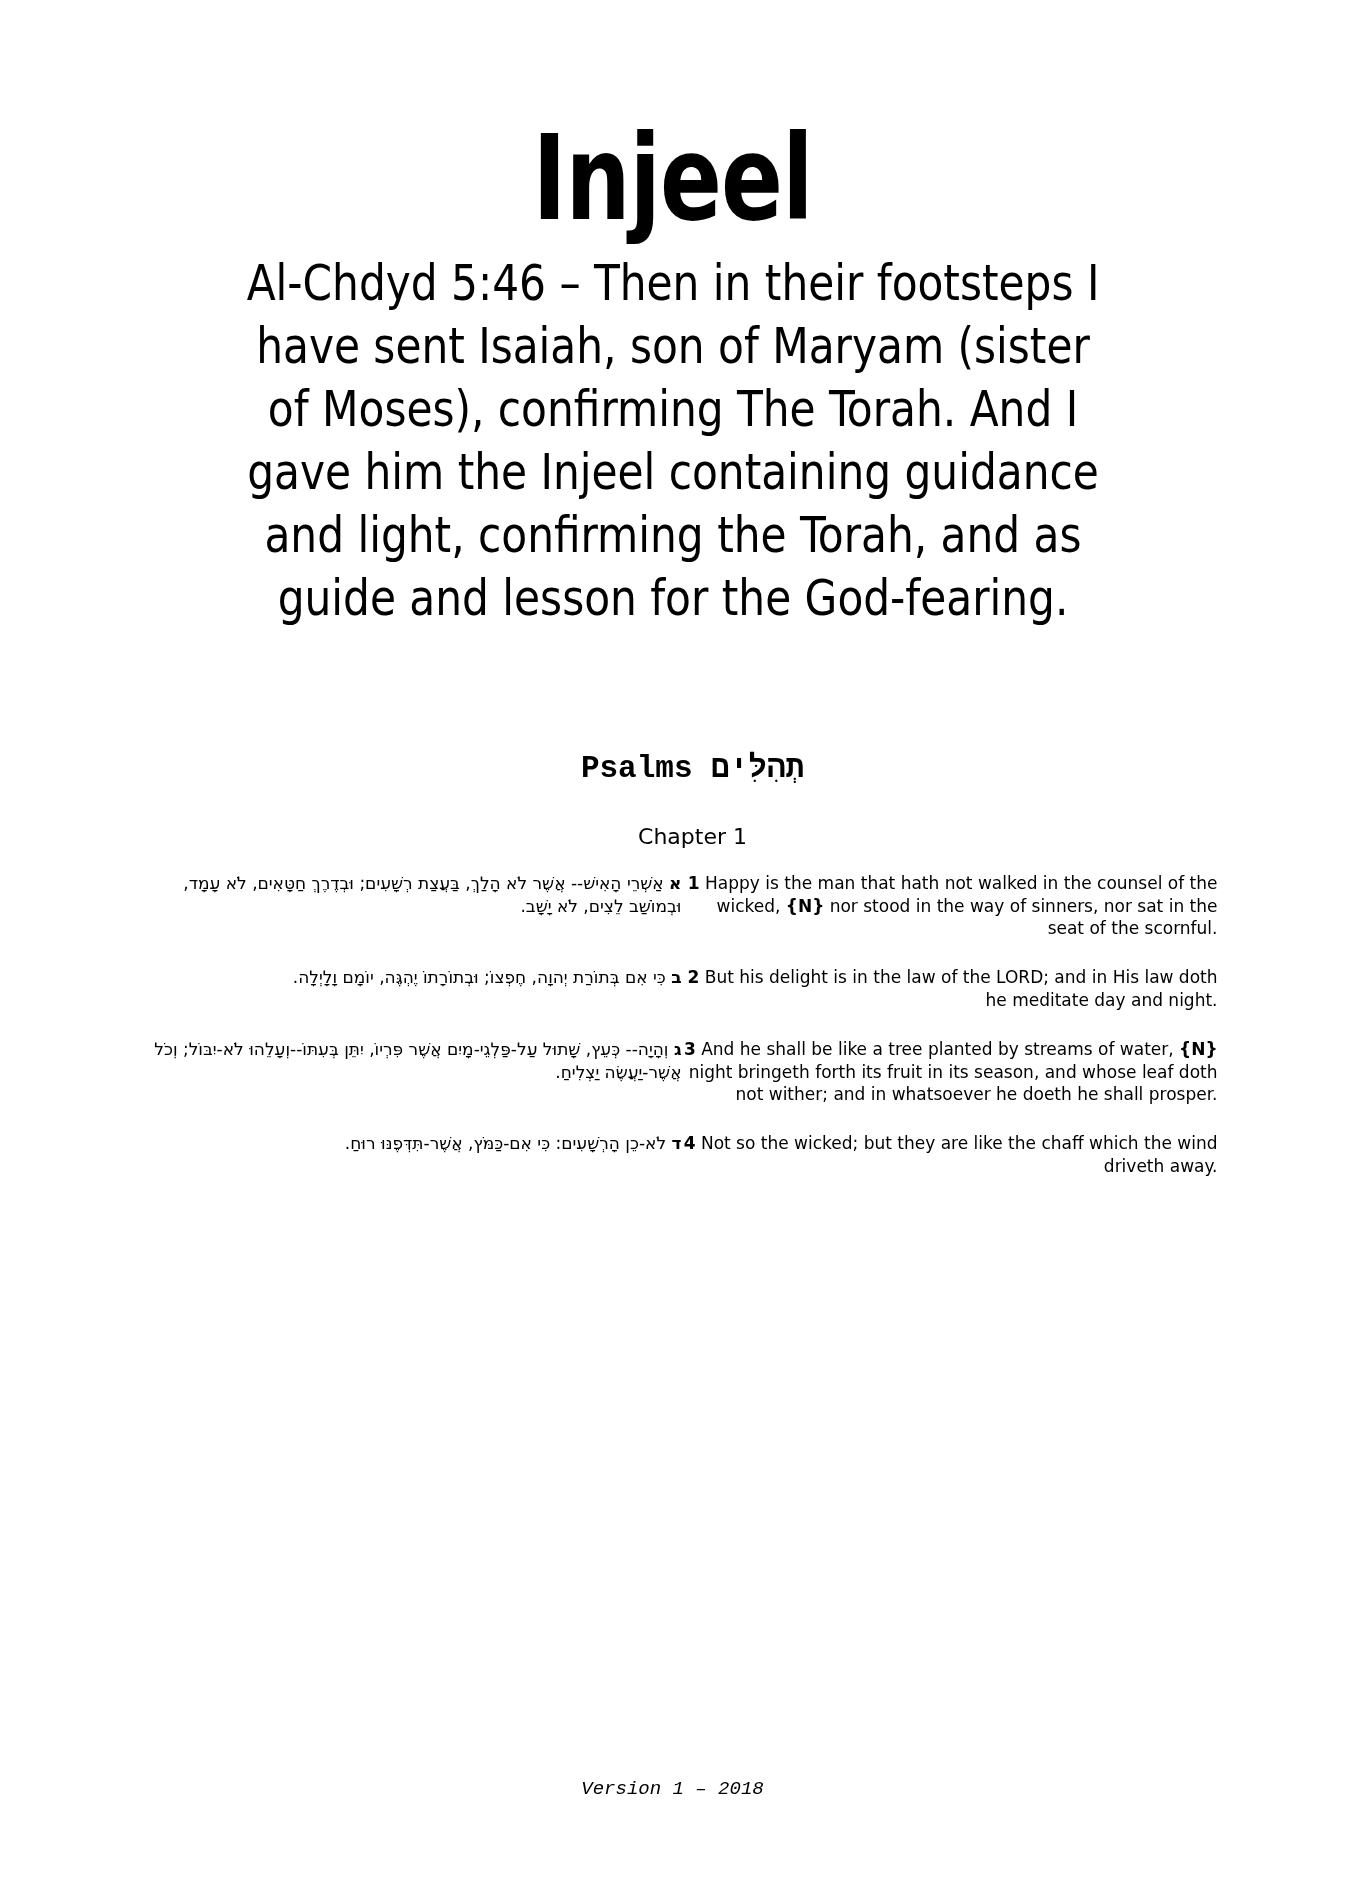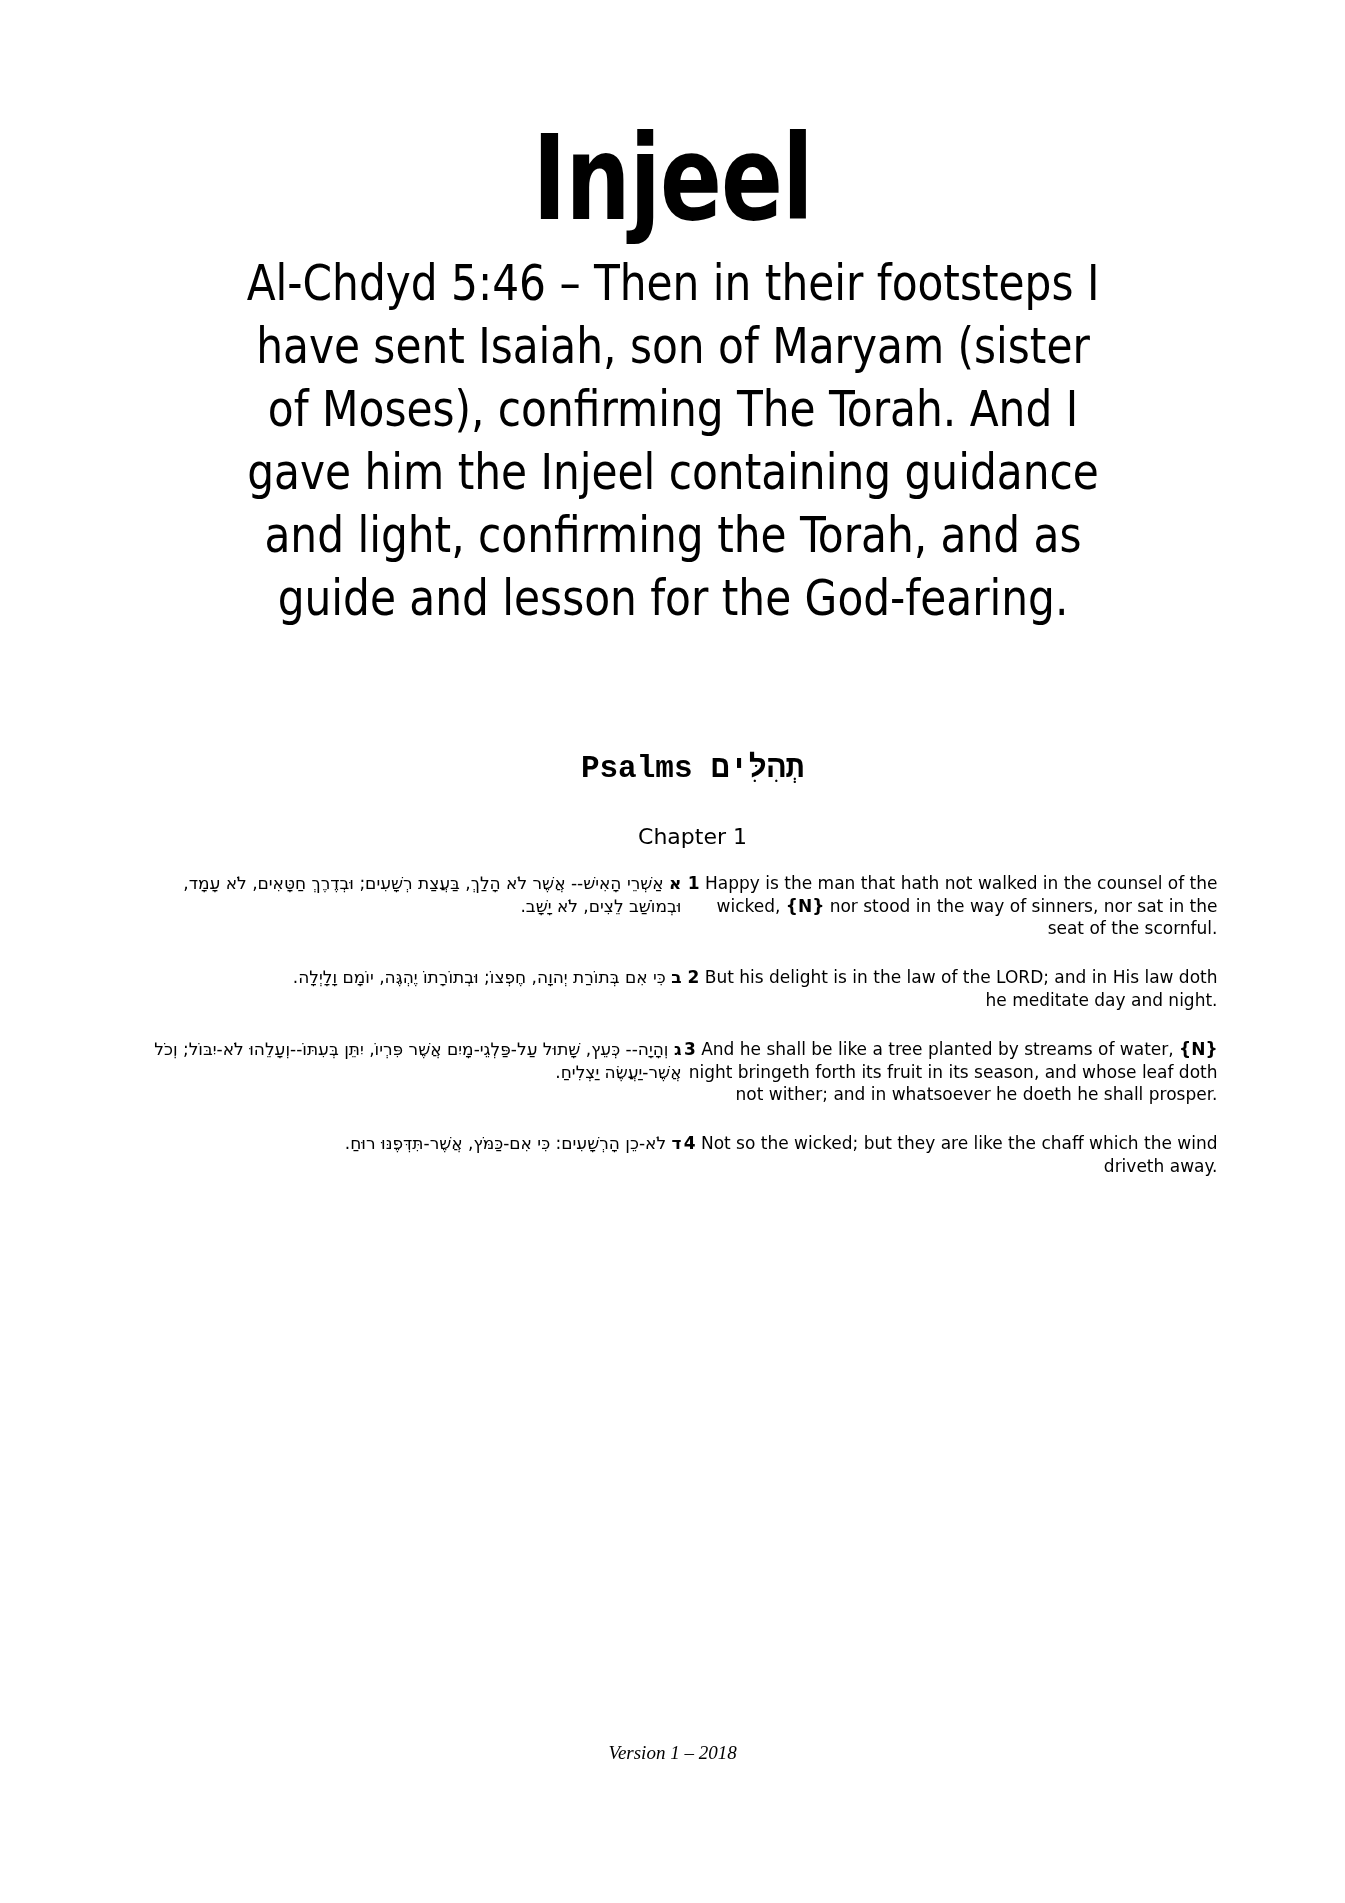--- a/index.html
+++ b/index.html
@@ -104,23 +104,23 @@
   }
   .nmark {
     font-weight: bold;
   }
 
   
   .footer {
     position: absolute;
     left: 0;
     right: 0;
-    top: 1742px;
+    top: 1778px;
     text-align: center;
-    font-family: Liberation Serif, serif;
+    font-family: Liberation Mono, monospace;
     font-style: italic;
     font-size: 19px;
   }
 </style>
 </head>
 <body>
 
 <div class="page">
 
   <div class="masthead">

